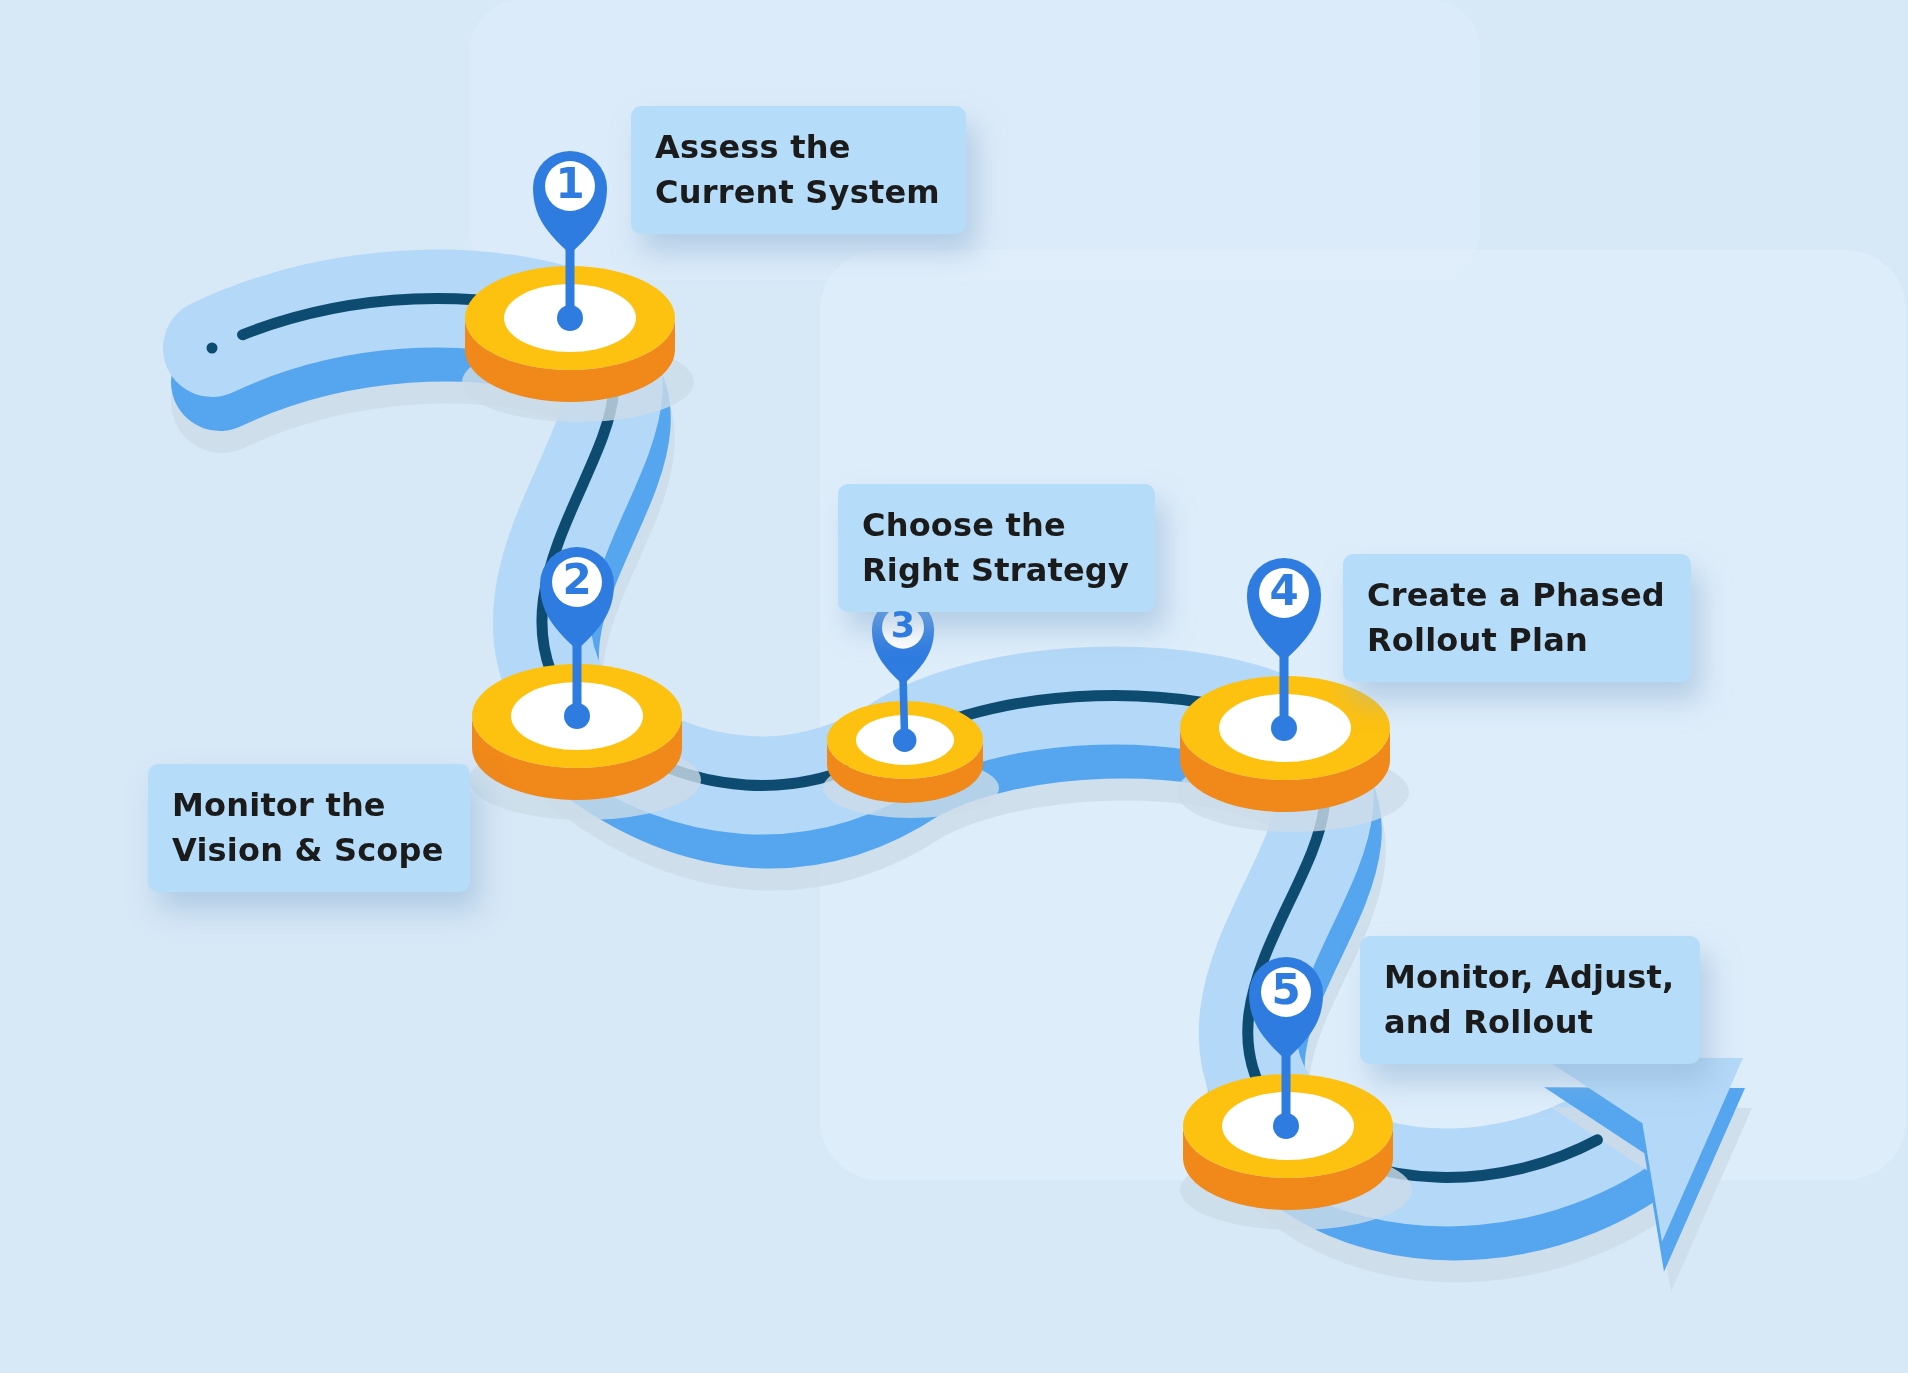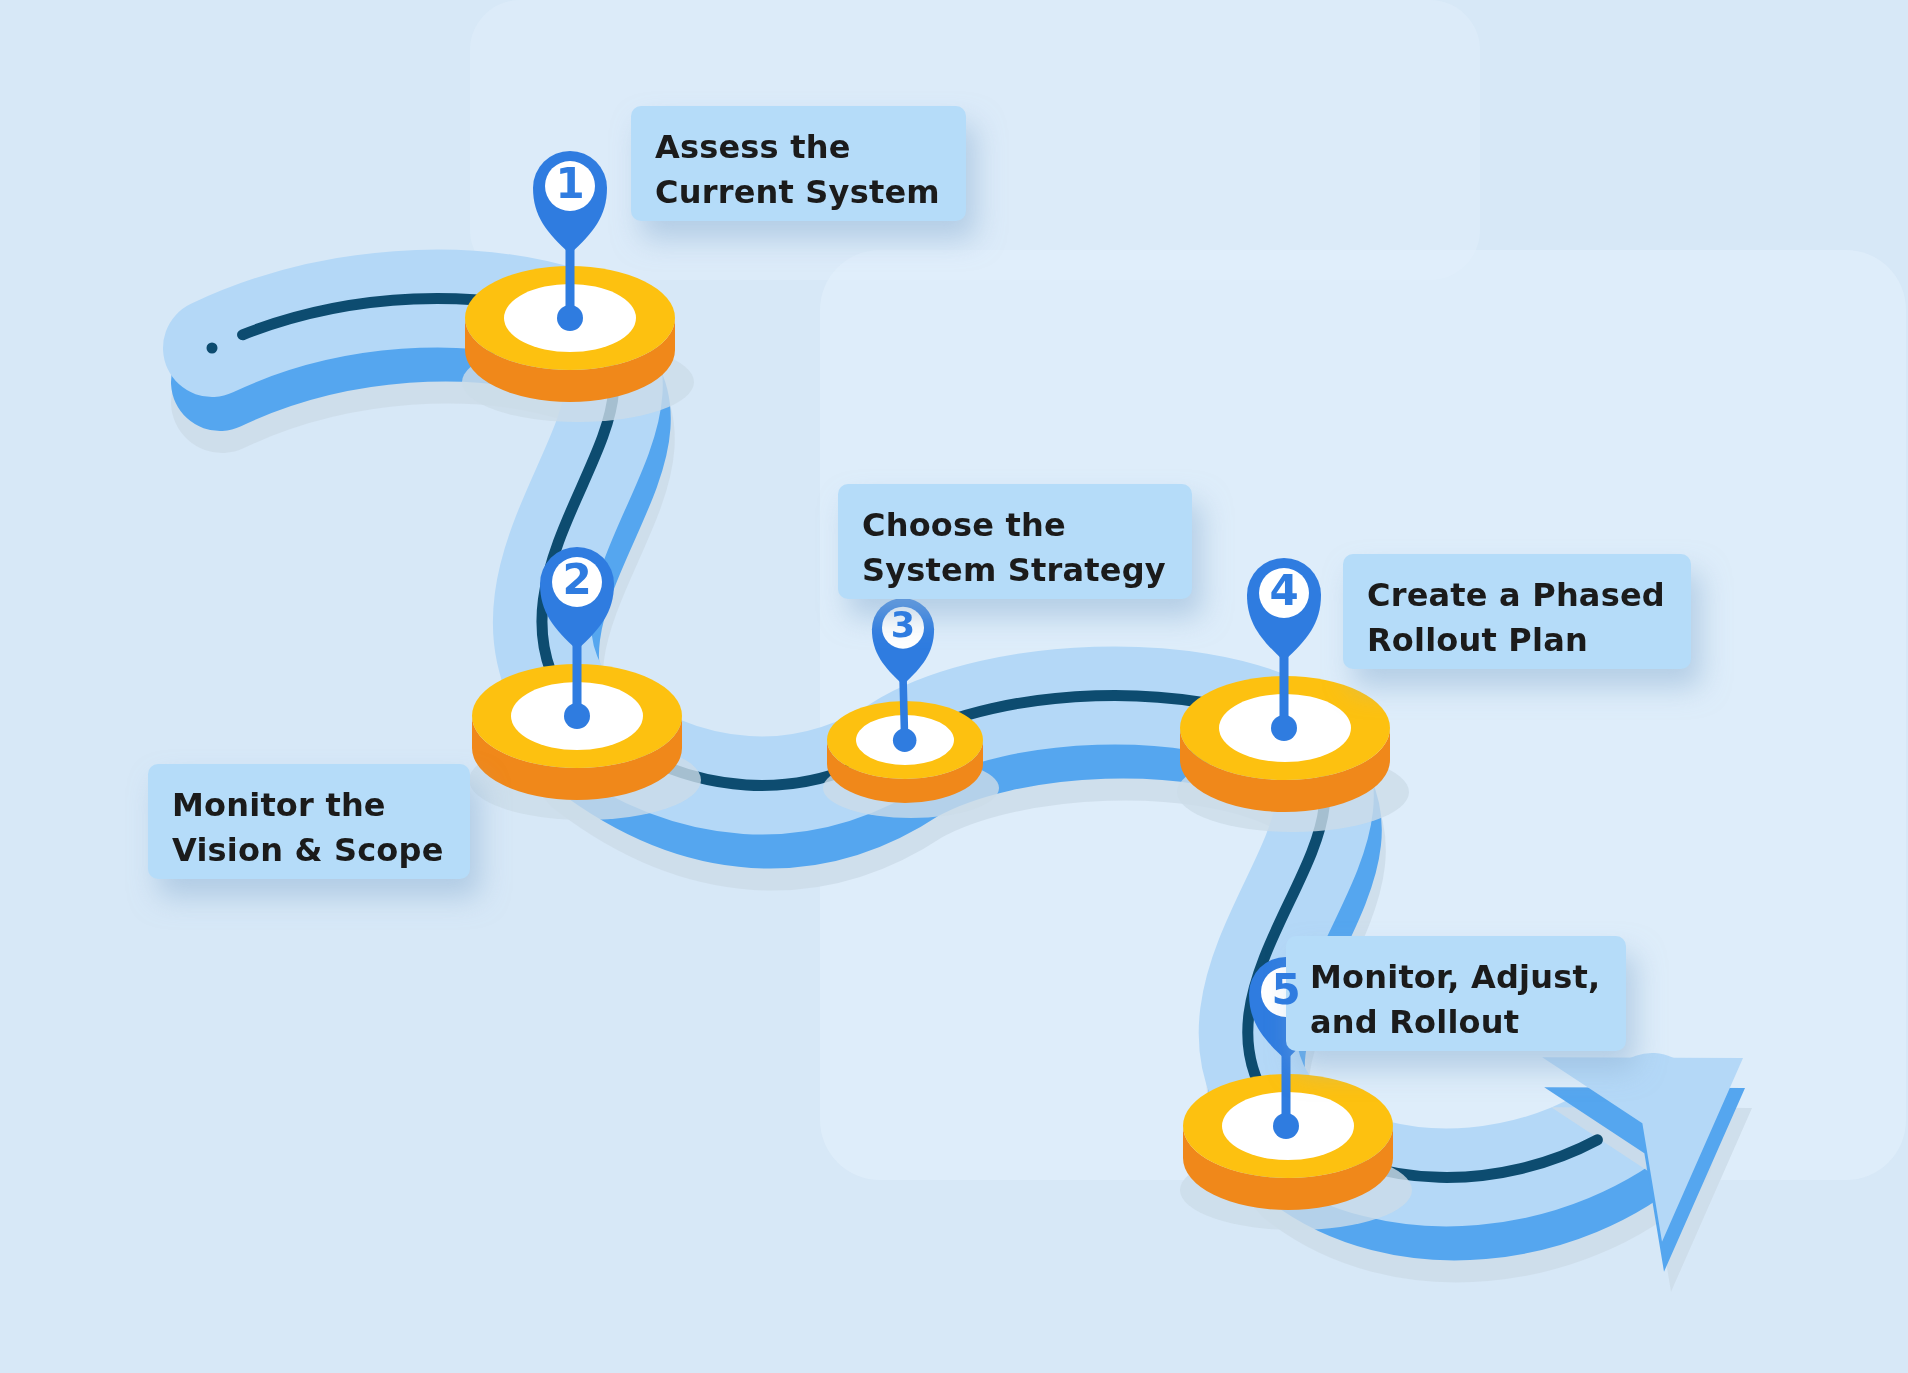--- a/index.html
+++ b/index.html
@@ -27,21 +27,21 @@
   .ms-shadow{fill:var(--road_shadow);opacity:.8}
   .ms-side{fill:var(--milestone_side)}
   .ms-top{fill:var(--milestone_top)}
   .ms-inner{fill:var(--milestone_inner)}
   .pin-body{fill:var(--pin)}
   .pin-inner{fill:var(--milestone_inner)}
   .pin-stem{stroke:var(--pin);stroke-width:9;stroke-linecap:round}
   .pin-dot{fill:var(--pin)}
   .step-label{
     position:absolute;background:var(--label_background);color:var(--label_text);
-    border-radius:10px;padding:19px 26px 6px 24px;
+    border-radius:10px;padding:19px 26px 19px 24px;
     font-size:32px;font-weight:700;line-height:45px;letter-spacing:.2px;white-space:nowrap;
     box-shadow:10px 18px 28px rgba(146,180,214,.55);
   }
   .pin-number{
     position:absolute;color:var(--pin);font-weight:700;font-size:42px;
     transform:translate(-50%,-54%);line-height:1;
   }
   .pin-number.small{font-size:35px}
 </style>
 </head>
@@ -144,27 +144,27 @@
   <div class="step-label" style="left:631px;top:106px">
     <div>Assess the</div>
     <div>Current System</div>
   </div>
   <div class="step-label" style="left:148px;top:764px">
     <div>Monitor the</div>
     <div>Vision &amp; Scope</div>
   </div>
   <div class="step-label" style="left:838px;top:484px">
     <div>Choose the</div>
-    <div>System Strategy</div>
+    <div>Right Strategy</div>
   </div>
   <div class="step-label" style="left:1343px;top:554px">
     <div>Create a Phased</div>
     <div>Rollout Plan</div>
   </div>
-  <div class="step-label" style="left:1286px;top:936px">
+  <div class="step-label" style="left:1360px;top:936px">
     <div>Monitor, Adjust,</div>
     <div>and Rollout</div>
   </div>
 
   <div class="pin-number" style="left:570px;top:186px">1</div>
   <div class="pin-number" style="left:577px;top:582px">2</div>
   <div class="pin-number small" style="left:903px;top:627px">3</div>
   <div class="pin-number" style="left:1284px;top:593px">4</div>
   <div class="pin-number" style="left:1286px;top:992px">5</div>
 

